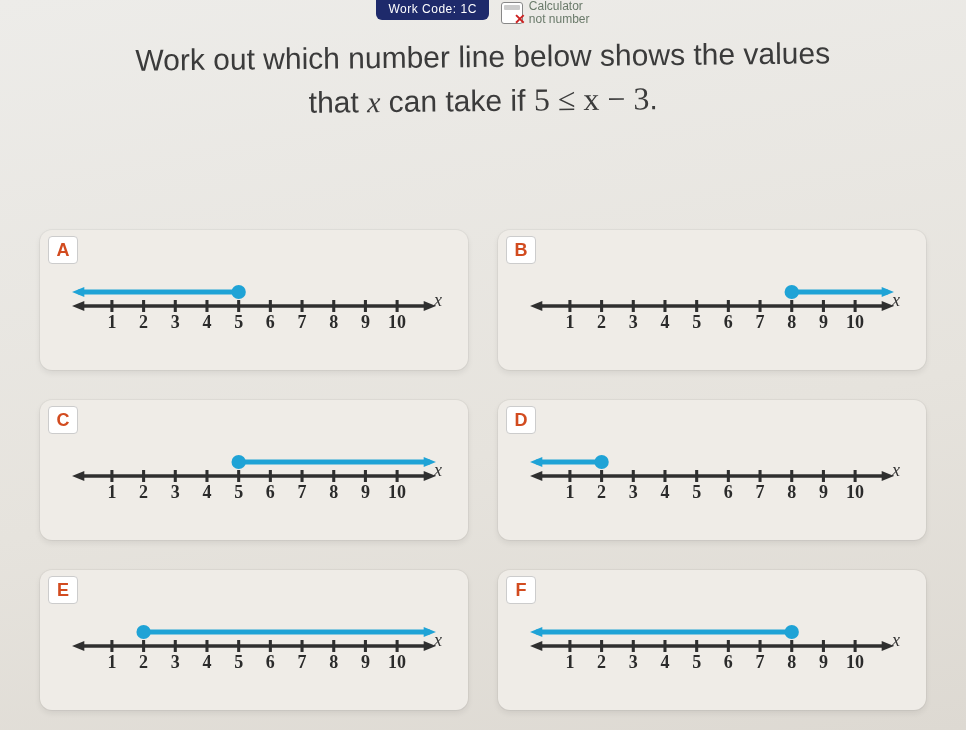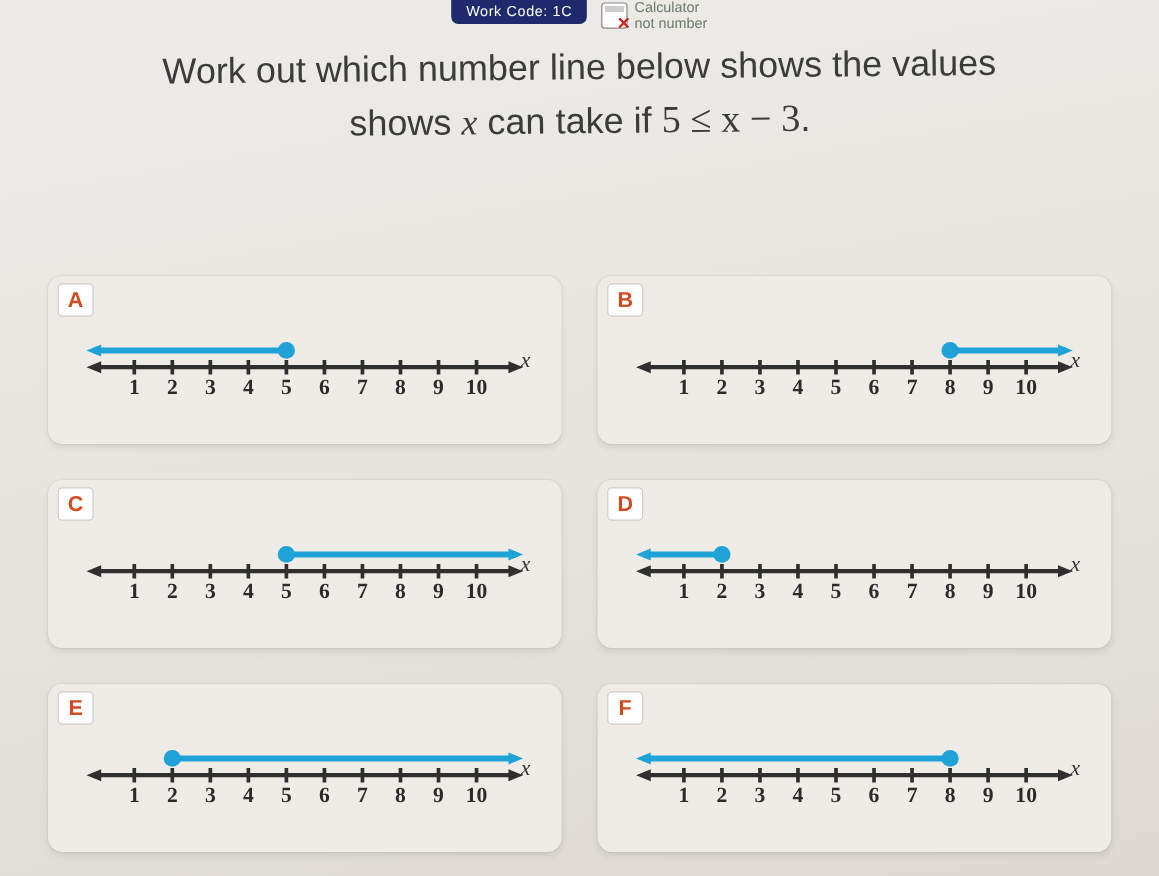--- a/index.html
+++ b/index.html
@@ -186,21 +186,21 @@
       </div>
       <div class="calc-text">
         <div>Calculator</div>
         <div>not number</div>
       </div>
     </div>
   </div>
 
   <div class="question">
     <span>Work out which number line below shows the values</span><br>
-    <span>shows </span><span class="mathvar">x</span><span> can take if </span><span class="math">5 ≤ x − 3</span><span>.</span>
+    <span>that </span><span class="mathvar">x</span><span> can take if </span><span class="math">5 ≤ x − 3</span><span>.</span>
   </div>
 
   <div class="grid">
 
     <div class="card">
       <div class="tile-label">A</div>
       <div class="nl-wrap">
         <svg class="line-svg" viewBox="0 0 360 60" preserveAspectRatio="none">
           <line class="axis" x1="8" y1="30" x2="352" y2="30"></line>
           <polygon class="arrowhead" points="2,30 14,25 14,35"></polygon>

